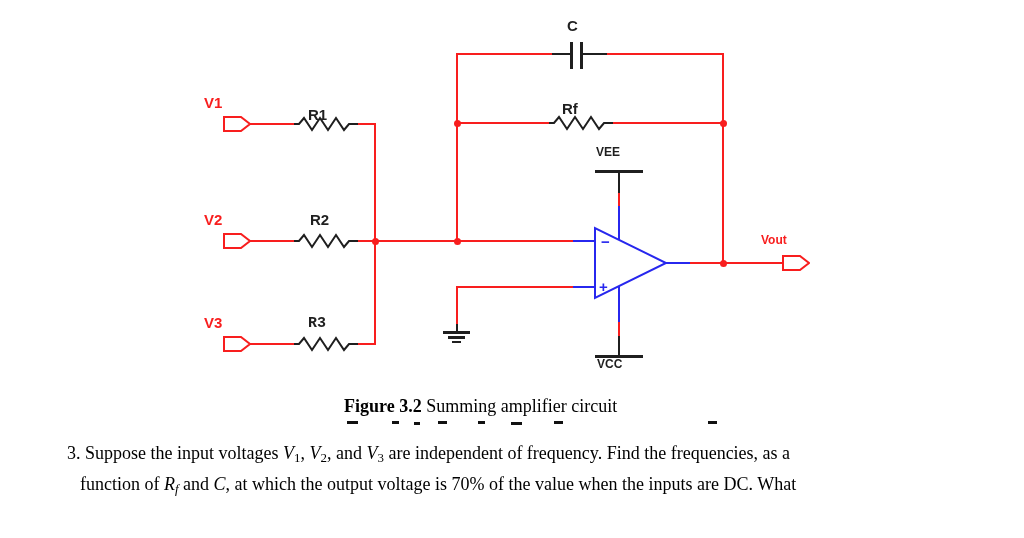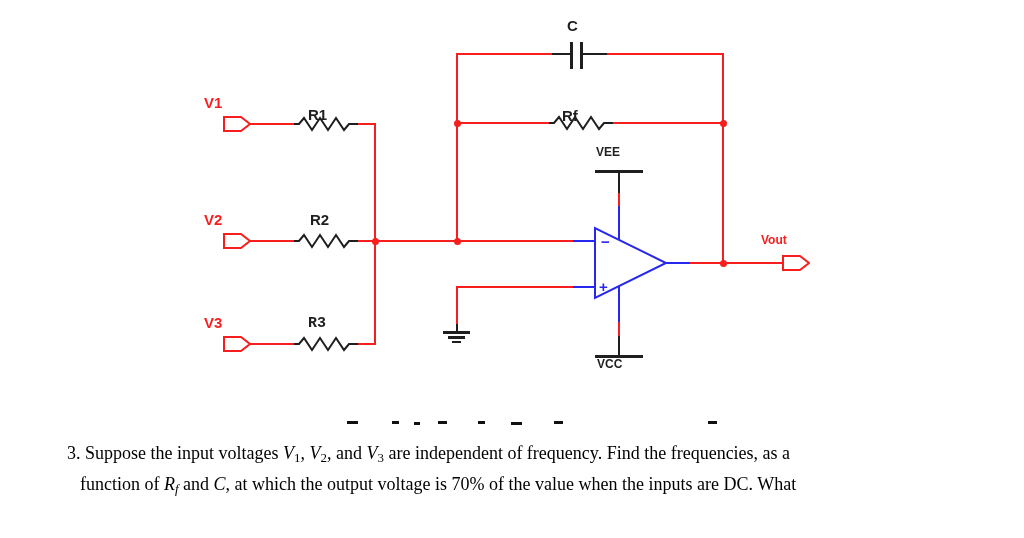--- a/index.html
+++ b/index.html
@@ -57,21 +57,21 @@
 
     <div class="bh" style="left:552px;top:53px;width:20px;"></div>
     <div class="bh" style="left:583px;top:53px;width:24px;"></div>
     <div class="bv" style="left:570px;top:42px;height:27px;width:3px;"></div>
     <div class="bv" style="left:580px;top:42px;height:27px;width:3px;"></div>
     <div class="lbl" style="left:567px;top:17px;">C</div>
 
     <svg class="res" style="left:549px;top:114px;" viewBox="0 0 64 18">
       <polyline points="0,9 5,9 10,3 18,15 26,3 34,15 42,3 50,15 55,9 64,9"></polyline>
     </svg>
-    <div class="lbl" style="left:562px;top:107px;">Rf</div>
+    <div class="lbl" style="left:562px;top:100px;">Rf</div>
 
     <div class="lbl lbl-red" style="left:204px;top:94px;">V1</div>
     <svg class="term" style="left:223px;top:116px;" viewBox="0 0 28 16">
         <path d="M1,1 L18,1 L27,8 L18,15 L1,15 Z"></path>
       </svg>
     <div class="wh" style="left:250px;top:123px;width:44px;"></div>
     <svg class="res" style="left:294px;top:115px;" viewBox="0 0 64 18">
       <polyline points="0,9 5,9 10,3 18,15 26,3 34,15 42,3 50,15 55,9 64,9"></polyline>
     </svg>
     <div class="lbl" style="left:308px;top:106px;">R1</div>
@@ -135,20 +135,24 @@
         <path d="M1,1 L18,1 L27,8 L18,15 L1,15 Z"></path>
       </svg>
 
     <div class="dot" style="left:372px;top:238px;"></div>
     <div class="dot" style="left:454px;top:120px;"></div>
     <div class="dot" style="left:454px;top:238px;"></div>
     <div class="dot" style="left:720px;top:120px;"></div>
     <div class="dot" style="left:720px;top:260px;"></div>
   </div>
 
+  <div id="caption">
+    <span class="figno">Figure 3.2</span>
+    <span>Summing amplifier circuit</span>
+  </div>
 
   <div>
     <div class="frag" style="left:347px;top:421px;width:11px;"></div>
     <div class="frag" style="left:392px;top:421px;width:7px;"></div>
     <div class="frag" style="left:414px;top:422px;width:6px;"></div>
     <div class="frag" style="left:438px;top:421px;width:9px;"></div>
     <div class="frag" style="left:478px;top:421px;width:7px;"></div>
     <div class="frag" style="left:511px;top:422px;width:11px;"></div>
     <div class="frag" style="left:554px;top:421px;width:9px;"></div>
     <div class="frag" style="left:708px;top:421px;width:9px;"></div>

